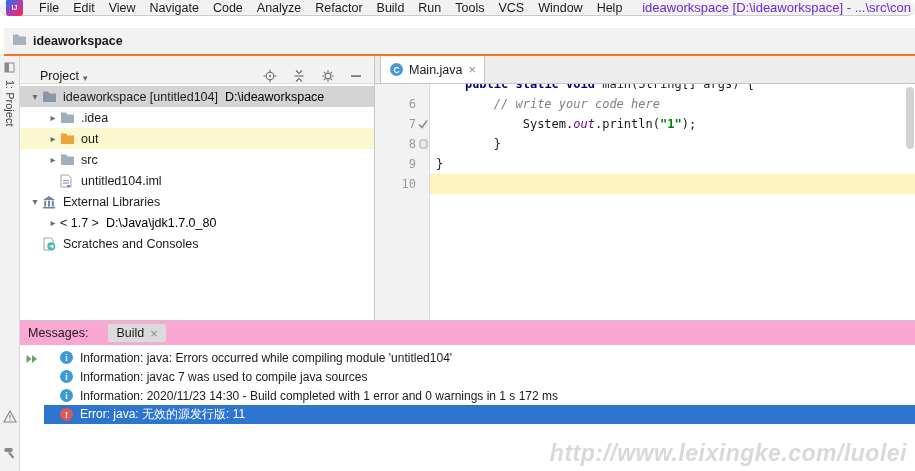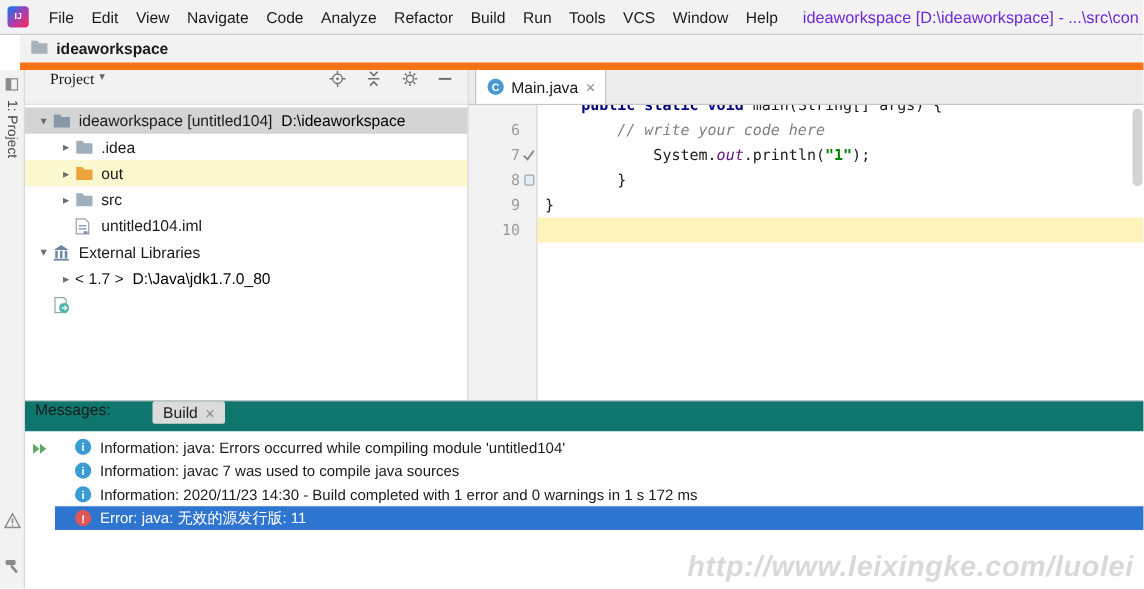--- a/index.html
+++ b/index.html
@@ -1,49 +1,49 @@
 <!DOCTYPE html>
 <html style="--selection: #2E75D0; --current-line: #FCF3BD; --excluded-row: #FBF7CF; --keyword: #000080; --string: #008000; --comment: #808080; --field: #660E7A; --info-icon: #3B9BD5; --error-icon: #E05555; --folder: #9FB0BC; --folder-root: #8A98A5; --folder-excluded: #ECA33B; --run-green: #59A869;"><head>
 <meta charset="utf-8">
 <style>
   * { margin:0; padding:0; box-sizing:border-box; }
   html,body { width:915px; height:471px; overflow:hidden; }
   body { font-family:"Liberation Sans", sans-serif; font-size:13px; background:#fff; color:#1a1a1a; }
   .app { position:relative; width:915px; height:471px; background:#fff; overflow:hidden; }
 
   
-  .menubar { position:absolute; left:0; top:0; right:0; height:28px; background:#F2F2F2;
-             border-bottom:1px solid #CBCBCB; display:flex; align-items:center; padding:0 4px 0 6px; }
+  .menubar { position:absolute; left:0; top:0; right:0; height:16px; background:#F2F2F2;
+             border-bottom:1px solid #CBCBCB; display:flex; align-items:center; padding:0 4px 0 6px;border-radius:11px; }
   .logo { width:17px; height:17px; border-radius:3px; flex:none;
           background:linear-gradient(135deg,#087CFA 0%,#B43AA9 55%,#FE2857 100%);
           color:#fff; font-size:7px; font-weight:bold; display:flex; align-items:center; justify-content:center;
           margin-right:9px; }
   .menu-items { display:flex; }
   .menu-item { padding:0 7px; font-size:12.5px; color:#1a1a1a; cursor:default; }
   .win-title { margin-left:auto; color:#6d28d9; font-size:13px; white-space:nowrap; overflow:hidden; min-width:0; }
 
   
-  .navbar { position:absolute; left:16px; top:28px; right:0; height:28px; background:#F2F2F2;
-            border-bottom:6px solid #f97316; display:flex; align-items:center; padding:0 8px; }
+  .navbar { position:absolute; left:4px; top:28px; right:0; height:28px; background:#F2F2F2;
+            border-bottom:2px solid #f97316; display:flex; align-items:center; padding:0 8px; }
   .crumb { font-weight:bold; font-size:12.5px; margin-left:6px; }
 
   
   .stripe { position:absolute; left:0; top:56px; bottom:0; width:20px; background:#F2F2F2;
             border-right:1px solid #D9D9D9; }
   .stripe-tab { display:flex; flex-direction:column; align-items:center; gap:4px; padding-top:5px; cursor:default; }
   .stripe-tab-label { writing-mode:vertical-rl; font-size:11px; color:#474747; }
   .stripe-bottom { position:absolute; bottom:8px; left:0; width:19px; display:flex; flex-direction:column;
                    align-items:center; gap:20px; }
 
   
   .main { position:absolute; left:20px; top:56px; right:0; height:264px; display:flex; background:#fff; }
 
   .project-pane { width:355px; flex:none; border-right:1px solid #C6C6C6; display:flex; flex-direction:column; background:#fff; }
   .pane-header { height:28px; flex:none; background:#F2F2F2; border-bottom:1px solid #DEDEDE;
-                 display:flex; align-items:flex-start; padding:0 12px 0 20px;font-family:Liberation Serif, serif; }
+                 display:flex; align-items:flex-end; padding:0 12px 0 20px; }
   .pane-title { font-size:12.5px; }
   .caret { color:#666; font-size:9px; margin-left:4px; }
   .header-icons { margin-left:auto; display:flex; align-items:center; gap:15px; }
   .hicon { display:inline-flex; cursor:default; }
 
   .tree { flex:1; padding-top:2px; overflow:hidden; }
   .tree-row { height:21px; display:flex; align-items:center; white-space:nowrap; font-size:12.5px; cursor:default; }
   .tree-row .arrow { width:14px; flex:none; text-align:center; color:#6E6E6E; font-size:10px; }
   .tree-row .t-icon { width:16px; height:14px; flex:none; margin-right:5px; display:inline-flex; align-items:center; }
   .t-label.bold { font-weight:normal; }
@@ -74,21 +74,21 @@
   .tok-k { color:var(--keyword,#000080); font-weight:bold; }
   .tok-c { color:var(--comment,#808080); font-style:italic; }
   .tok-s { color:var(--string,#008000); font-weight:bold; }
   .tok-f { color:var(--field,#660E7A); font-style:italic; }
   .scrollbar { position:absolute; right:0; top:0; bottom:0; width:10px; }
   .thumb { position:absolute; right:1px; top:3px; width:8px; height:62px; background:rgba(130,130,130,.35); border-radius:4px; }
 
   
   .bottom-panel { position:absolute; left:20px; top:320px; right:0; bottom:0; background:#fff;
                   border-top:1px solid #C6C6C6; }
-  .bottom-header { height:24px; background:#0f766e; display:flex; align-items:flex-start; padding:0 8px; font-size:12.5px;gap:14px; }
+  .bottom-header { height:24px; background:#f9a8d4; display:flex; align-items:center; padding:0 8px; font-size:12.5px; }
   .build-tab { display:flex; align-items:center; gap:6px; background:#DBDBDB; border-radius:2px;
                padding:2px 8px; margin-left:20px; cursor:default; }
   .bottom-body { display:flex; height:calc(100% - 24px); }
   .bottom-toolbar { width:24px; flex:none; display:flex; flex-direction:column; align-items:center; padding-top:7px; }
   .messages { flex:1; min-width:0; padding-top:3px; }
   .msg-row { height:19px; display:flex; align-items:center; gap:7px; padding-left:16px; font-size:12px;
              white-space:nowrap; overflow:hidden; cursor:default; }
   .msg-row.selected { background:var(--selection,#2E75D0); color:#fff; }
   .msg-ico { width:13px; height:13px; border-radius:50%; color:#fff; font-size:9px; font-weight:bold;
              display:flex; align-items:center; justify-content:center; flex:none; }
@@ -260,20 +260,21 @@
           </div>
           <div class="tree-row" style="padding-left: 8px;">
             <span class="arrow"></span>
             <span class="t-icon">
               <svg width="14" height="14" viewBox="0 0 14 14">
                 <path d="M2 1h7l2 2v10H2z" fill="#fff" stroke="#9AA5AD"></path>
                 <circle cx="9.3" cy="9.3" r="4" fill="#4DB6AC"></circle>
                 <path d="M7.5 9.3h3.6M9.6 7.6l1.7 1.7-1.7 1.7" stroke="#fff" stroke-width="1.1" fill="none"></path>
               </svg>
             </span>
+            <span class="t-label">Scratches and Consoles</span>
           </div>
         </div>
     </div>
 
     <div class="editor-pane">
       <div class="tabbar">
         <div class="tab">
           <span class="class-icon">C</span>
           <span>Main.java</span>
           <span class="tab-close">×</span>

